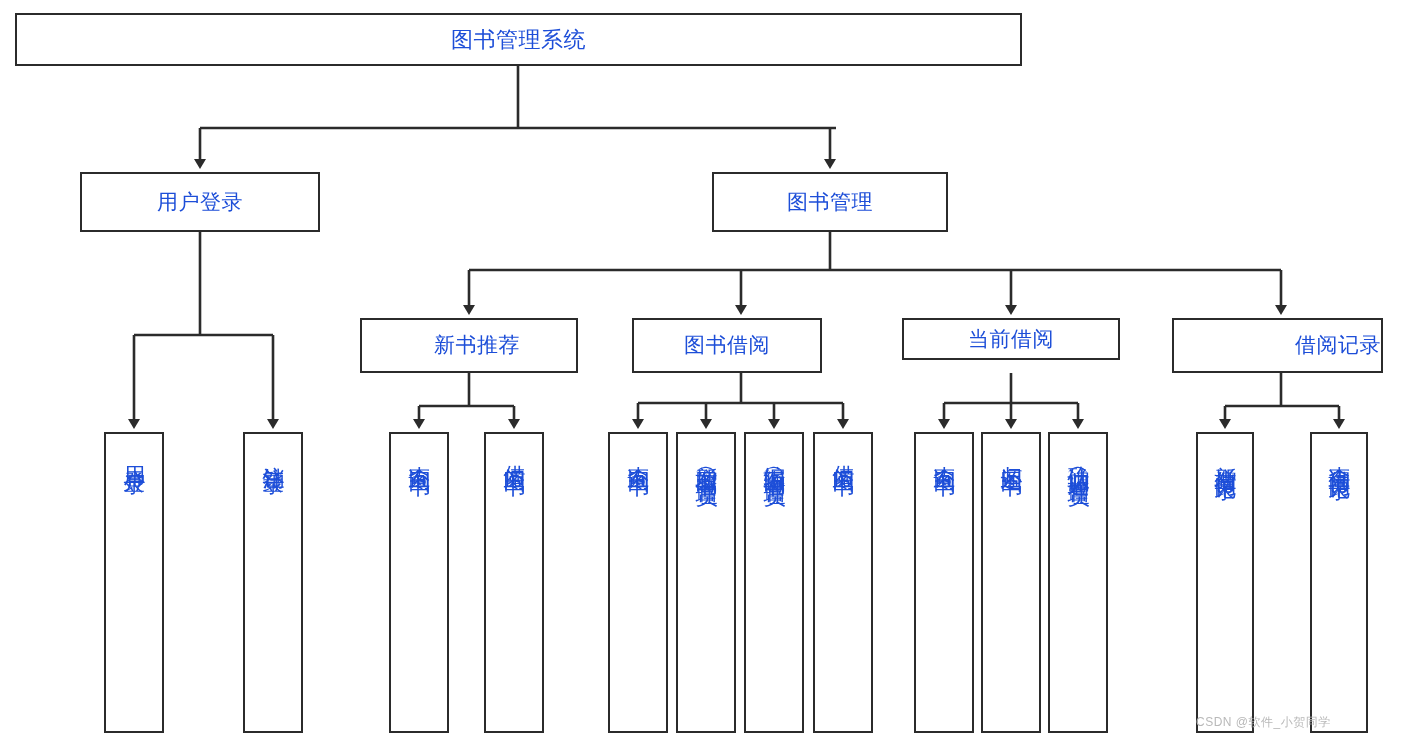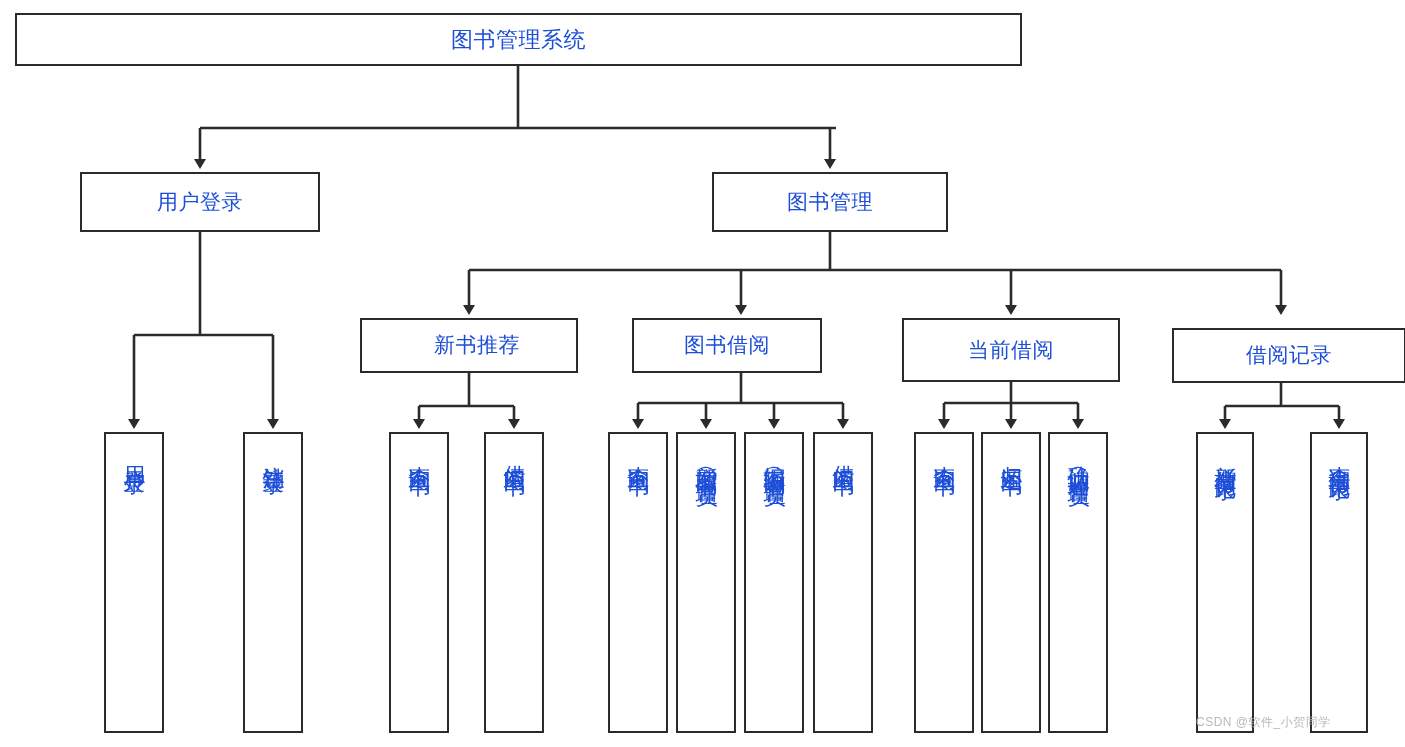--- a/index.html
+++ b/index.html
@@ -136,24 +136,24 @@
   <div class="node h" style="left:712px; top:172px; width:236px; height:60px;">
     <span class="node-label">图书管理</span>
   </div>
 
   <div class="node h" style="left:360px; top:318px; width:218px; height:55px;padding-left:16px;">
     <span class="node-label">新书推荐</span>
   </div>
   <div class="node h" style="left:632px; top:318px; width:190px; height:55px;">
     <span class="node-label">图书借阅</span>
   </div>
-  <div class="node h" style="left:902px; top:318px; width:218px; height:64px;">
+  <div class="node h" style="left:902px; top:318px; width:218px; height:42px;">
     <span class="node-label">当前借阅</span>
   </div>
-  <div class="node h" style="left:1172px; top:328px; width:234px; height:55px;">
+  <div class="node h" style="left:1172px; top:318px; width:211px; height:55px;justify-content:flex-end;">
     <span class="node-label">借阅记录</span>
   </div>
 
   <div class="node v" style="left:104px; top:432px; width:60px; height:301px;">
     <span class="node-label">用户登录</span>
   </div>
   <div class="node v" style="left:243px; top:432px; width:60px; height:301px;">
     <span class="node-label">注销登录</span>
   </div>
 

